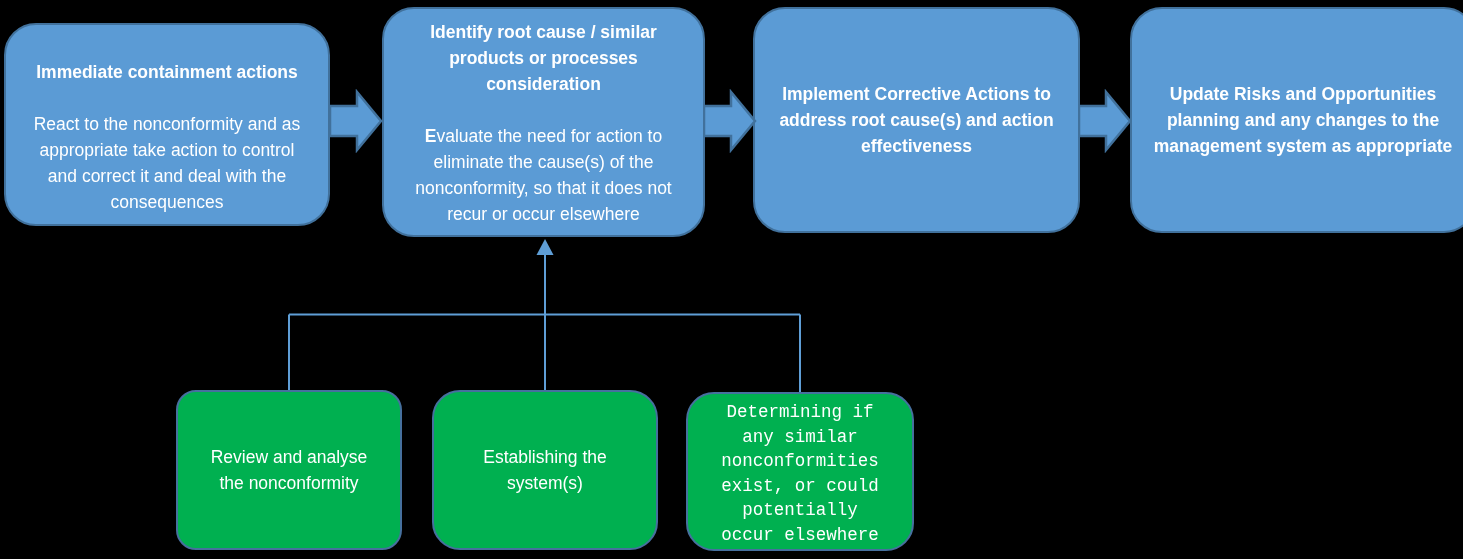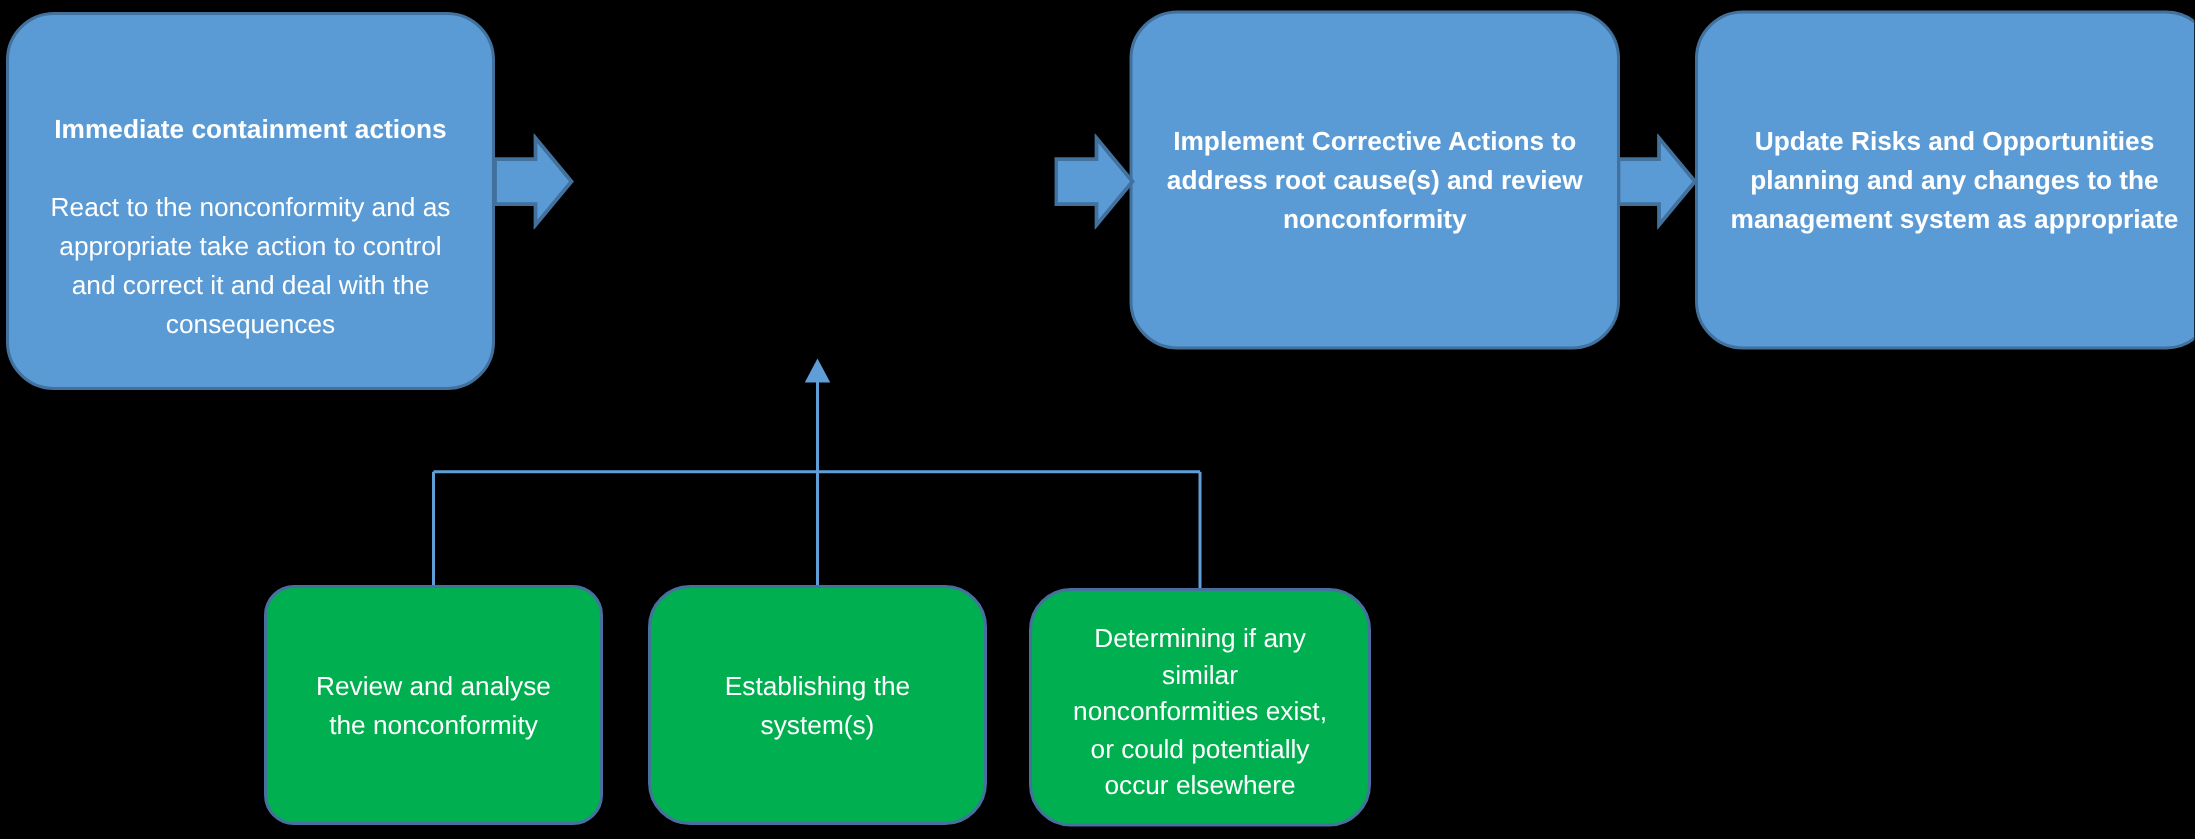--- a/index.html
+++ b/index.html
@@ -76,45 +76,49 @@
     border: 2.5px solid var(--substep-border, #46709E);
     border-radius: 28px;
     text-align: center;
     font-size: 17.5px;
     line-height: 26px;
     display: flex;
     flex-direction: column;
     justify-content: center;
   }
   .substep-label { padding: 0 28px; }
-  #substep-3 { justify-content: center; }
+  #substep-3 { justify-content: flex-start; font-family: Liberation Mono, monospace; }
   #substep-3 .substep-label { line-height: 24.5px; padding: 6px 26px 0 26px; }
 </style>
 </head>
 <body>
 
 <div class="canvas">
 
   <svg class="overlay" viewBox="0 0 1463 559">
     <line class="connector" x1="289" y1="314.5" x2="800" y2="314.5"></line>
     <line class="connector" x1="289" y1="314.5" x2="289" y2="390"></line>
     <line class="connector" x1="545" y1="314.5" x2="545" y2="390"></line>
     <line class="connector" x1="800" y1="314.5" x2="800" y2="392"></line>
     <line class="connector" x1="545" y1="314.5" x2="545" y2="252"></line>
     <polygon class="connector-head" points="545,239 536.5,255 553.5,255"></polygon>
   </svg>
 
-  <div class="step" id="step-1" style="left:4px; top:8px; width:326px; height:252px;justify-content:center;">
+  <div class="step" id="step-1" style="left:4px; top:23px; width:326px; height:203px;">
     <div class="step-title">Immediate containment actions</div>
     <div class="step-body">React to the nonconformity and as appropriate take action to control and correct it and deal with the consequences</div>
   </div>
 
+  <div class="step" id="step-2" style="left:382px; top:7px; width:323px; height:230px;">
+    <div class="step-title">Identify root cause / similar products or processes consideration</div>
+    <div class="step-body"><b>E</b><span>valuate the need for action to eliminate the cause(s) of the nonconformity, so that it does not recur or occur elsewhere</span></div>
+  </div>
 
   <div class="step center" id="step-3" style="left:753px; top:7px; width:327px; height:226px;">
-    <div class="step-title">Implement Corrective Actions to address root cause(s) and review nonconformity</div>
+    <div class="step-title">Implement Corrective Actions to address root cause(s) and action effectiveness</div>
   </div>
 
   <div class="step center" id="step-4" style="left:1130px; top:7px; width:346px; height:226px;">
     <div class="step-title">Update Risks and Opportunities planning and any changes to the management system as appropriate</div>
   </div>
 
   <svg class="flow-arrow" style="left:329px;" viewBox="0 0 54 64">
     <polygon points="1,17 28,17 28,3 52,32 28,61 28,47 1,47"></polygon>
   </svg>
   <svg class="flow-arrow" style="left:703px;" viewBox="0 0 54 64">

